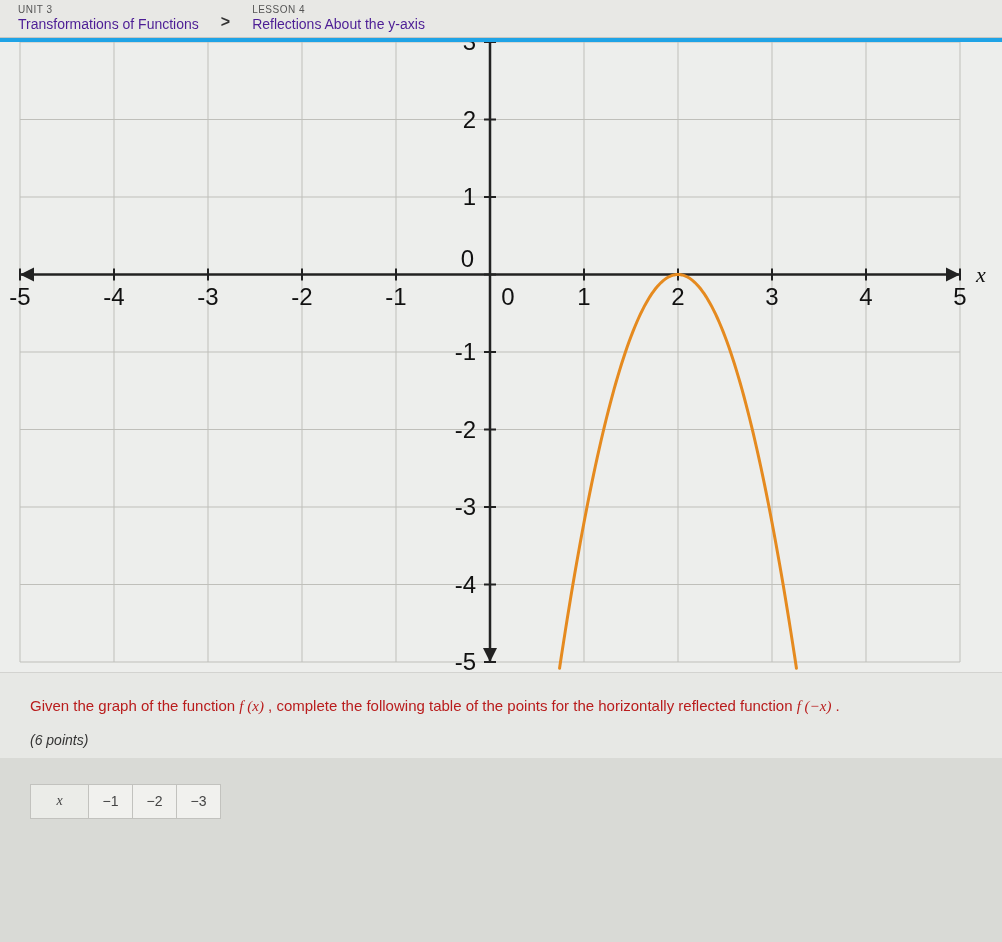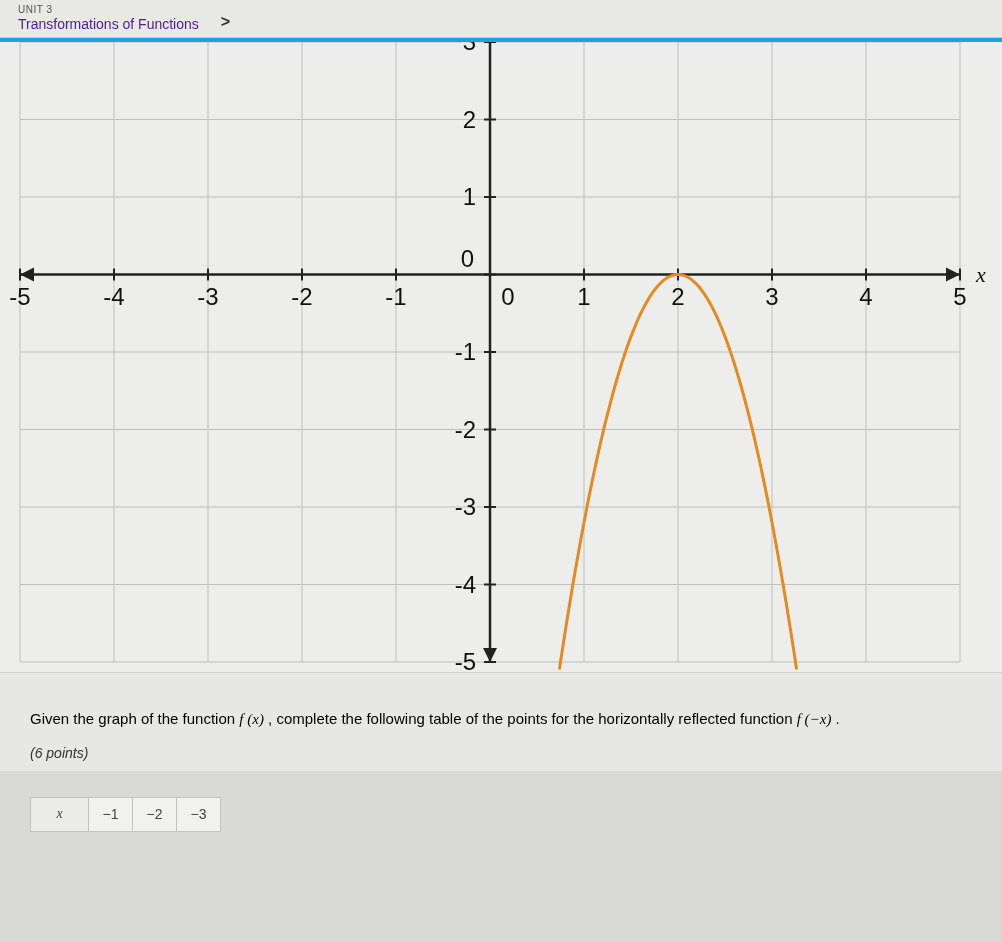--- a/index.html
+++ b/index.html
@@ -35,23 +35,22 @@
       height: 630px;
       background: #edeeec;
     }
     .question-area {
       padding: 22px 30px 10px 30px;
       background: #e7e8e5;
       border-top: 1px solid #d3d3d0;
     }
     .q-text {
       font-size: 15px;
-      color: #000000;
+      color: #b91c1c;
       line-height: 1.5;
-      margin-top: 13px;
     }
     .q-points {
       font-size: 14px;
       color: #333;
       margin-top: 14px;
       font-style: italic;
     }
     .fn { font-family: 'Times New Roman', serif; font-style: italic; }
     .answer-table {
       margin: 26px 30px 0 30px;
@@ -87,20 +86,24 @@
   </style>
 </head>
 <body>
 
 <div class="breadcrumb">
   <div class="bc-group">
     <span class="bc-label">UNIT 3</span>
     <span class="bc-value">Transformations of Functions</span>
   </div>
   <span class="chevron">&gt;</span>
+  <div class="bc-group">
+    <span class="bc-label">LESSON 4</span>
+    <span class="bc-value">Reflections About the y-axis</span>
+  </div>
 </div>
 <div class="blue-bar"></div>
 
 <div class="graph-wrap">
   <svg id="graph-svg" width="1002" height="630" viewBox="0 0 1002 630">
       <line x1="20" y1="0" x2="20" y2="620" stroke="#bfbfba" stroke-width="1"></line>
       <line x1="114" y1="0" x2="114" y2="620" stroke="#bfbfba" stroke-width="1"></line>
       <line x1="208" y1="0" x2="208" y2="620" stroke="#bfbfba" stroke-width="1"></line>
       <line x1="302" y1="0" x2="302" y2="620" stroke="#bfbfba" stroke-width="1"></line>
       <line x1="396" y1="0" x2="396" y2="620" stroke="#bfbfba" stroke-width="1"></line>

